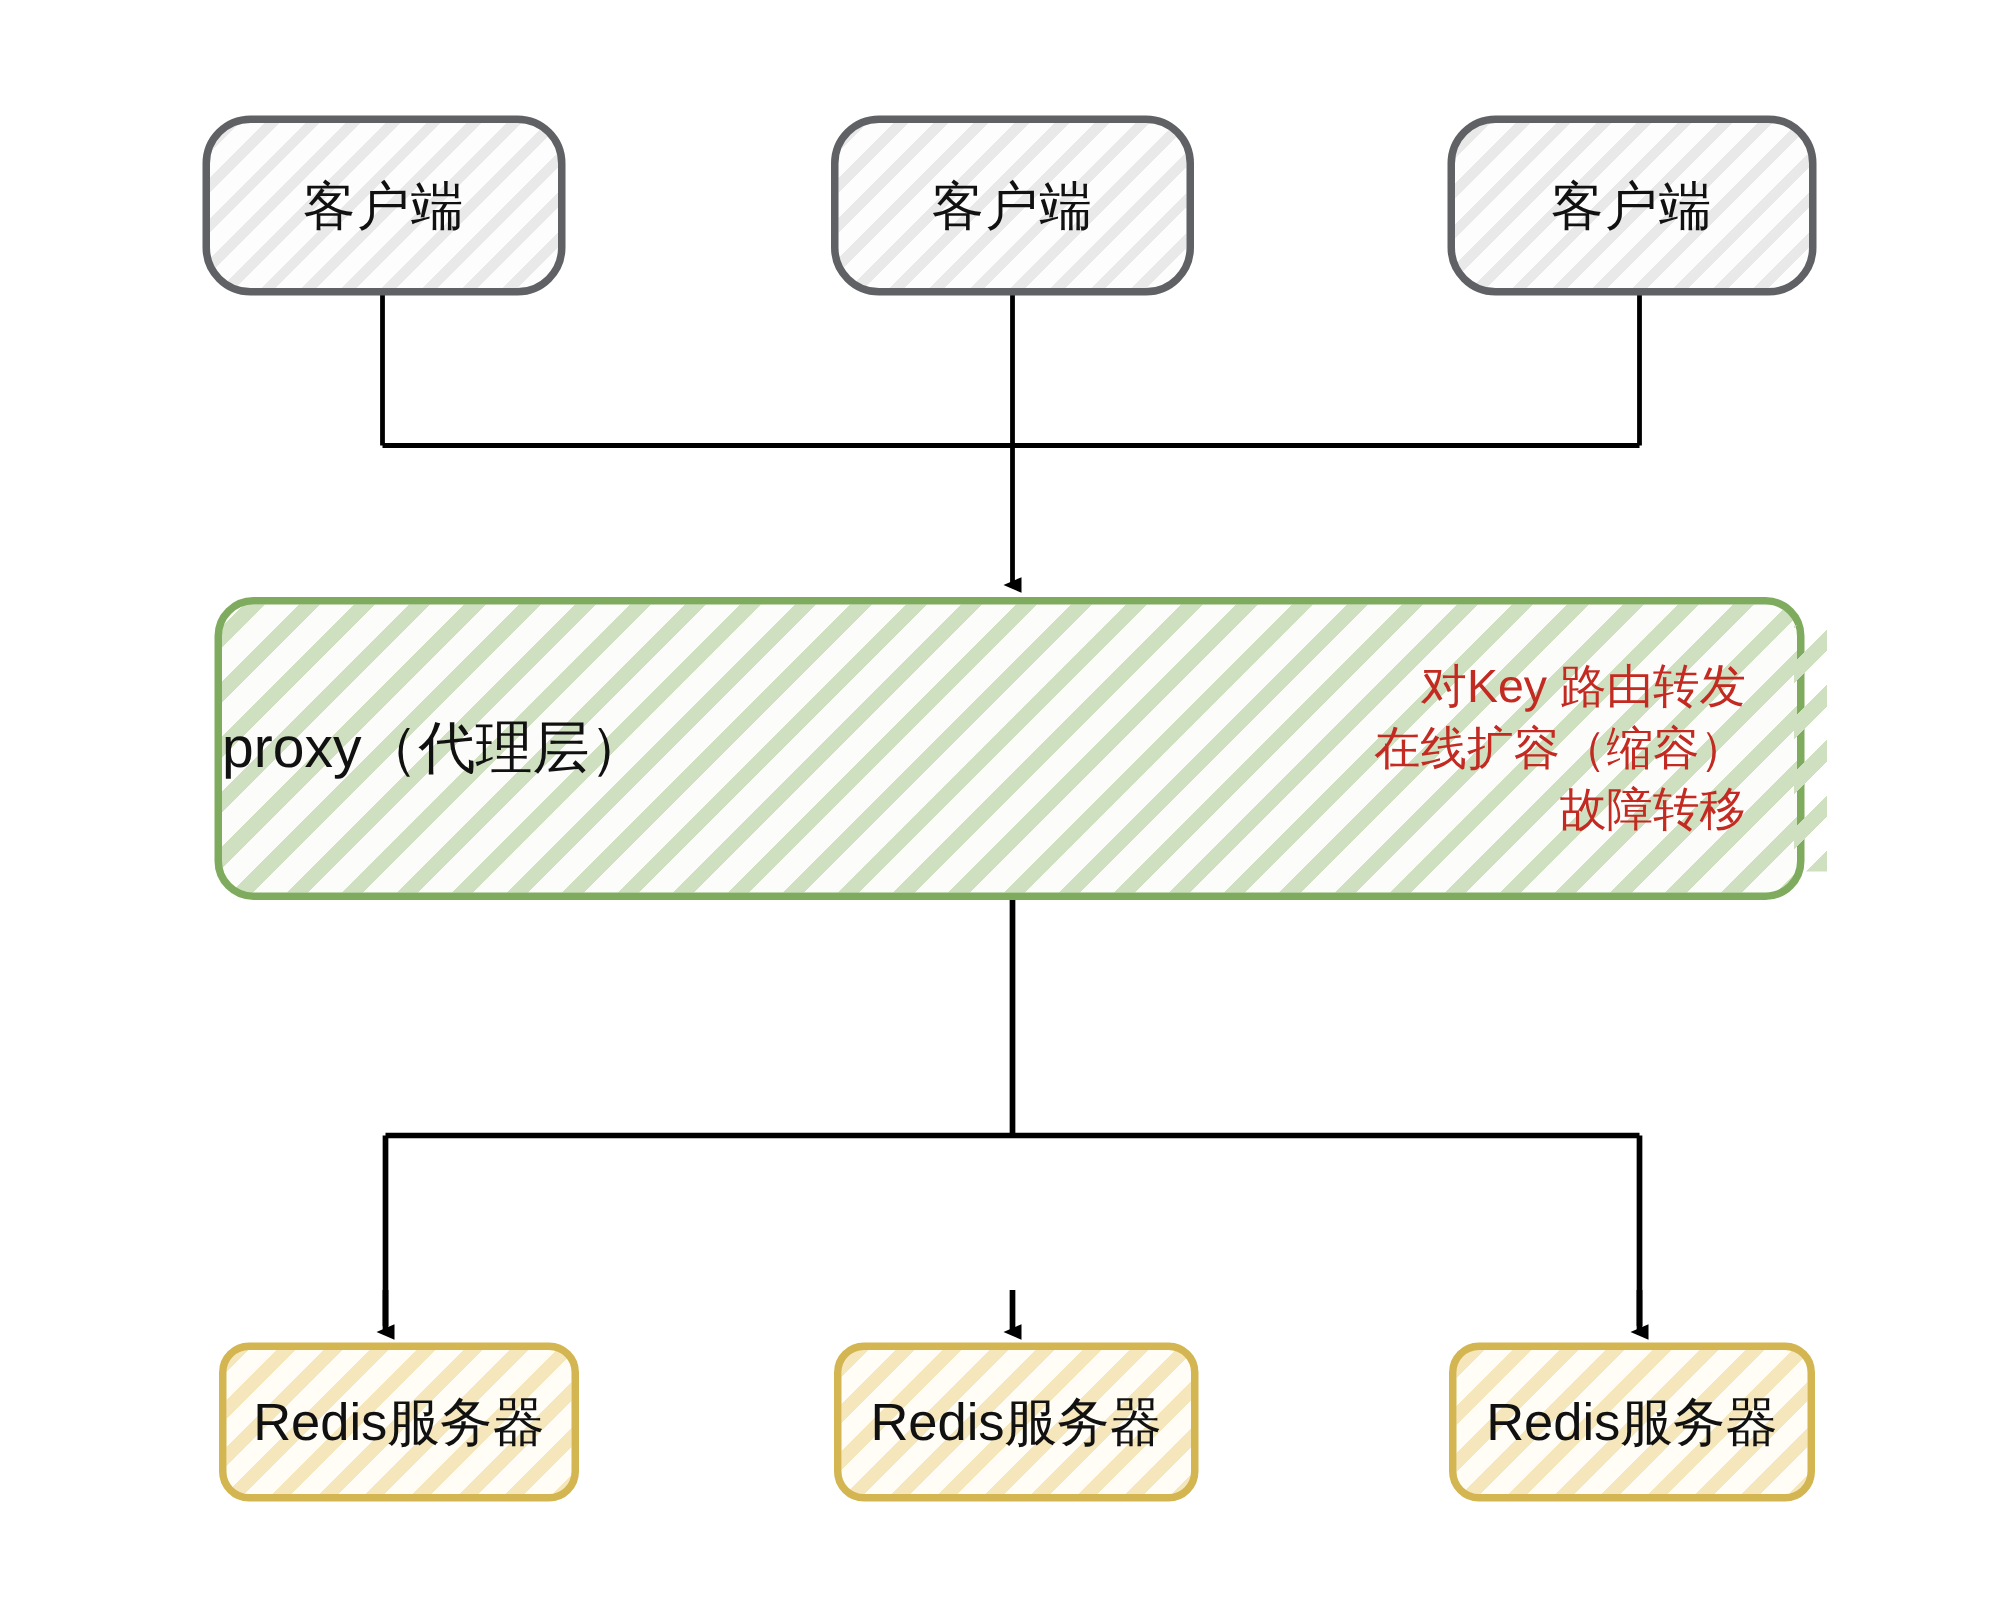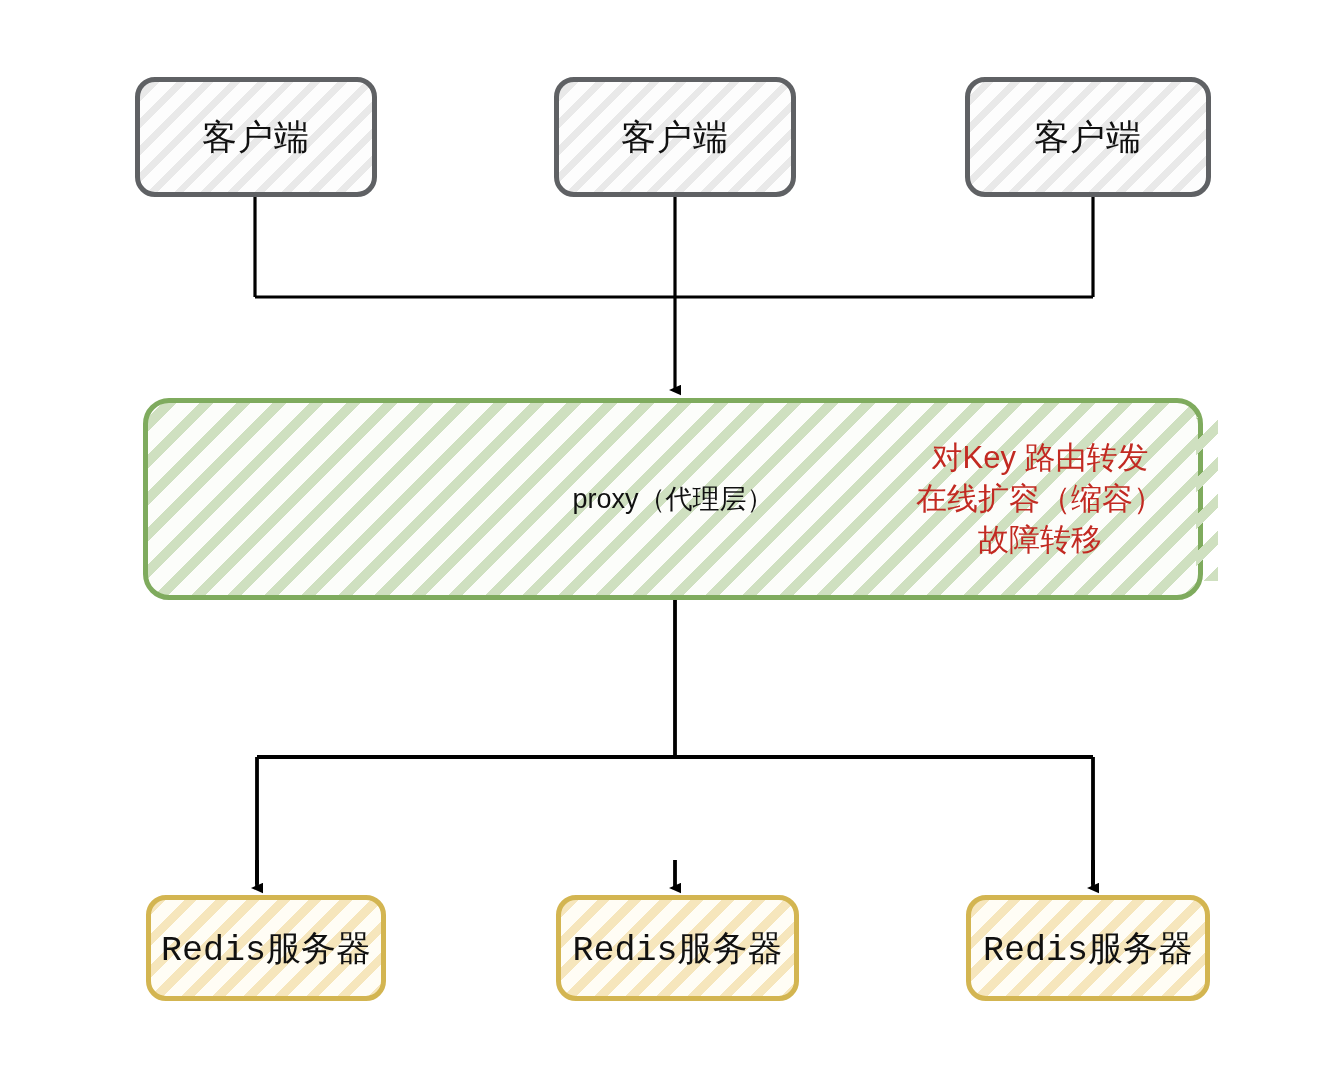--- a/index.html
+++ b/index.html
@@ -33,21 +33,21 @@
   }
   .node-label {
     position: relative;
     z-index: 3;
     color: #111111;
     white-space: nowrap;
   }
   
   .client-box {
     border: 5px solid #5f6164;
-    border-radius: 20px;
+    border-radius: 32px;
     background-color: #fbfbfb;
     background-image: repeating-linear-gradient(
       -45deg,
       #e9e9e9 0px, #e9e9e9 7px,
       #fdfdfd 7px, #fdfdfd 19px
     );
   }
   .client-box .node-label {
     font-size: 35px;
     letter-spacing: 1px;
@@ -62,31 +62,30 @@
       #cfe0c0 0px, #cfe0c0 10px,
       #fcfdfa 10px, #fcfdfa 26px
     );
   }
   .proxy-label {
     position: absolute;
     left: 0;
     right: 0;
     top: 50%;
     transform: translateY(-50%);
-    text-align: center;
-    font-size: 27px;
+    font-size: 38px;
     color: #111111;
     z-index: 3;
   }
   .proxy-notes {
     position: absolute;
     right: 34px;
     top: 50%;
     transform: translateY(-50%);
-    text-align: center;
+    text-align: right;
     color: #c22a22;
     font-size: 31px;
     line-height: 1.33;
     z-index: 3;
     white-space: nowrap;
   }
   .proxy-notes .note-line { display: block; }
   
   .proxy-overshoot {
     position: absolute;
@@ -104,21 +103,20 @@
   
   .redis-box {
     border: 5px solid #d3b551;
     border-radius: 20px;
     background-color: #fffdf4;
     background-image: repeating-linear-gradient(
       -45deg,
       #f6e6bc 0px, #f6e6bc 9px,
       #fffdf5 9px, #fffdf5 22px
     );
-    font-family: Liberation Mono, monospace;
   }
   .redis-box .node-label {
     font-size: 35px;
   }
 </style>
 </head>
 <body>
 
 <div id="canvas">
 

